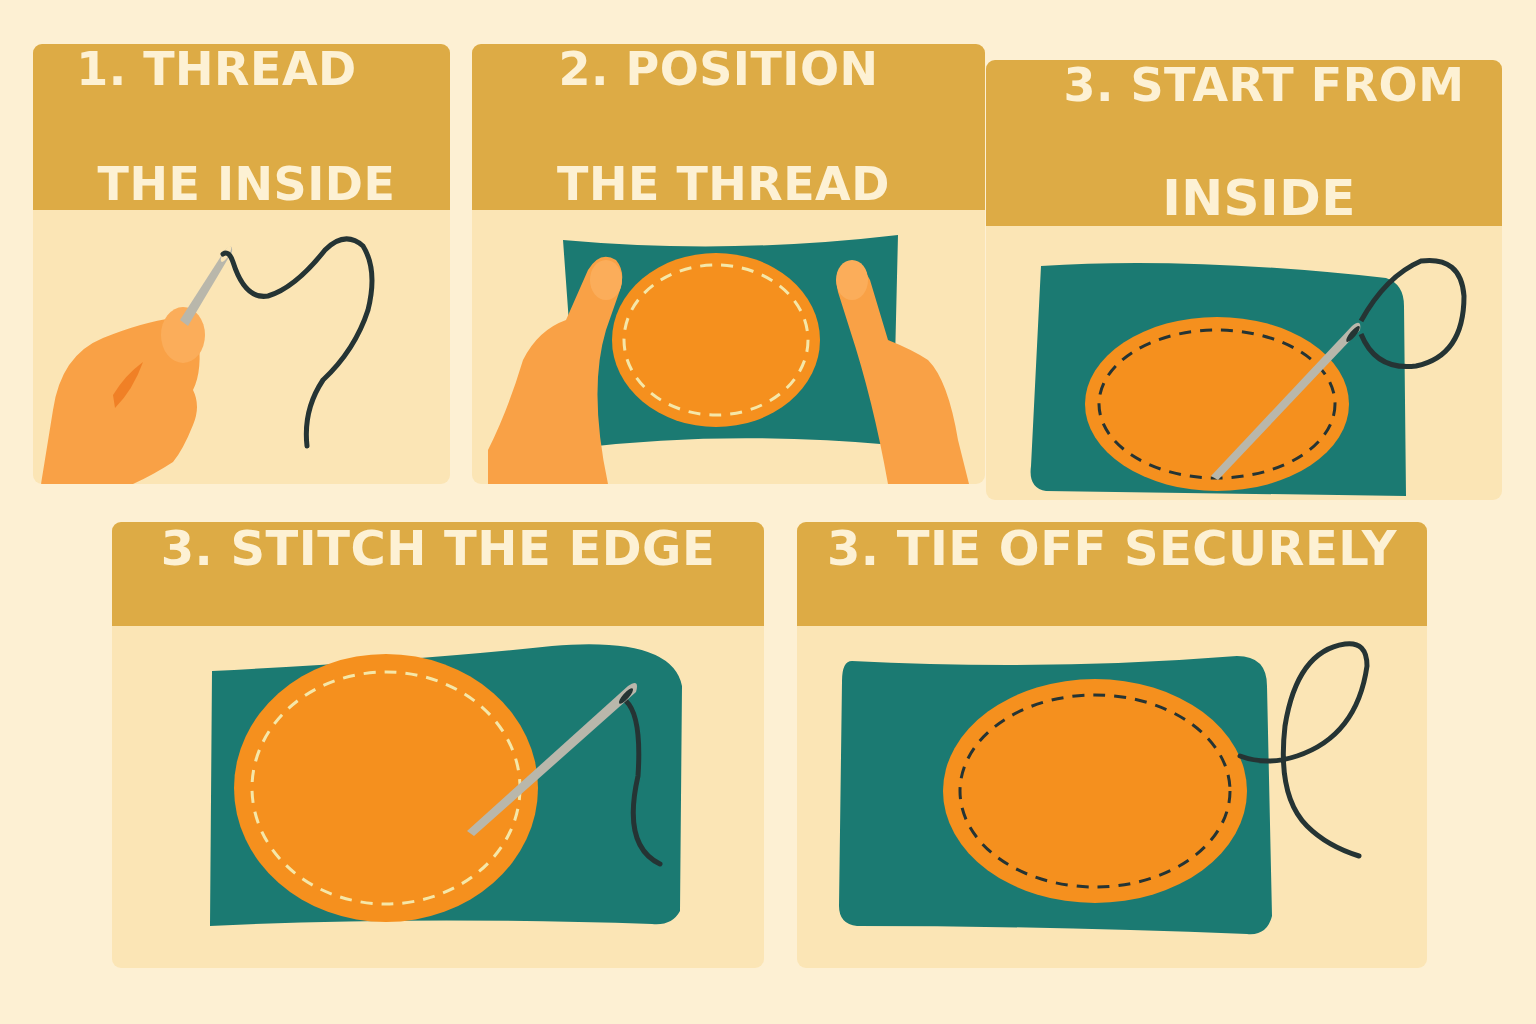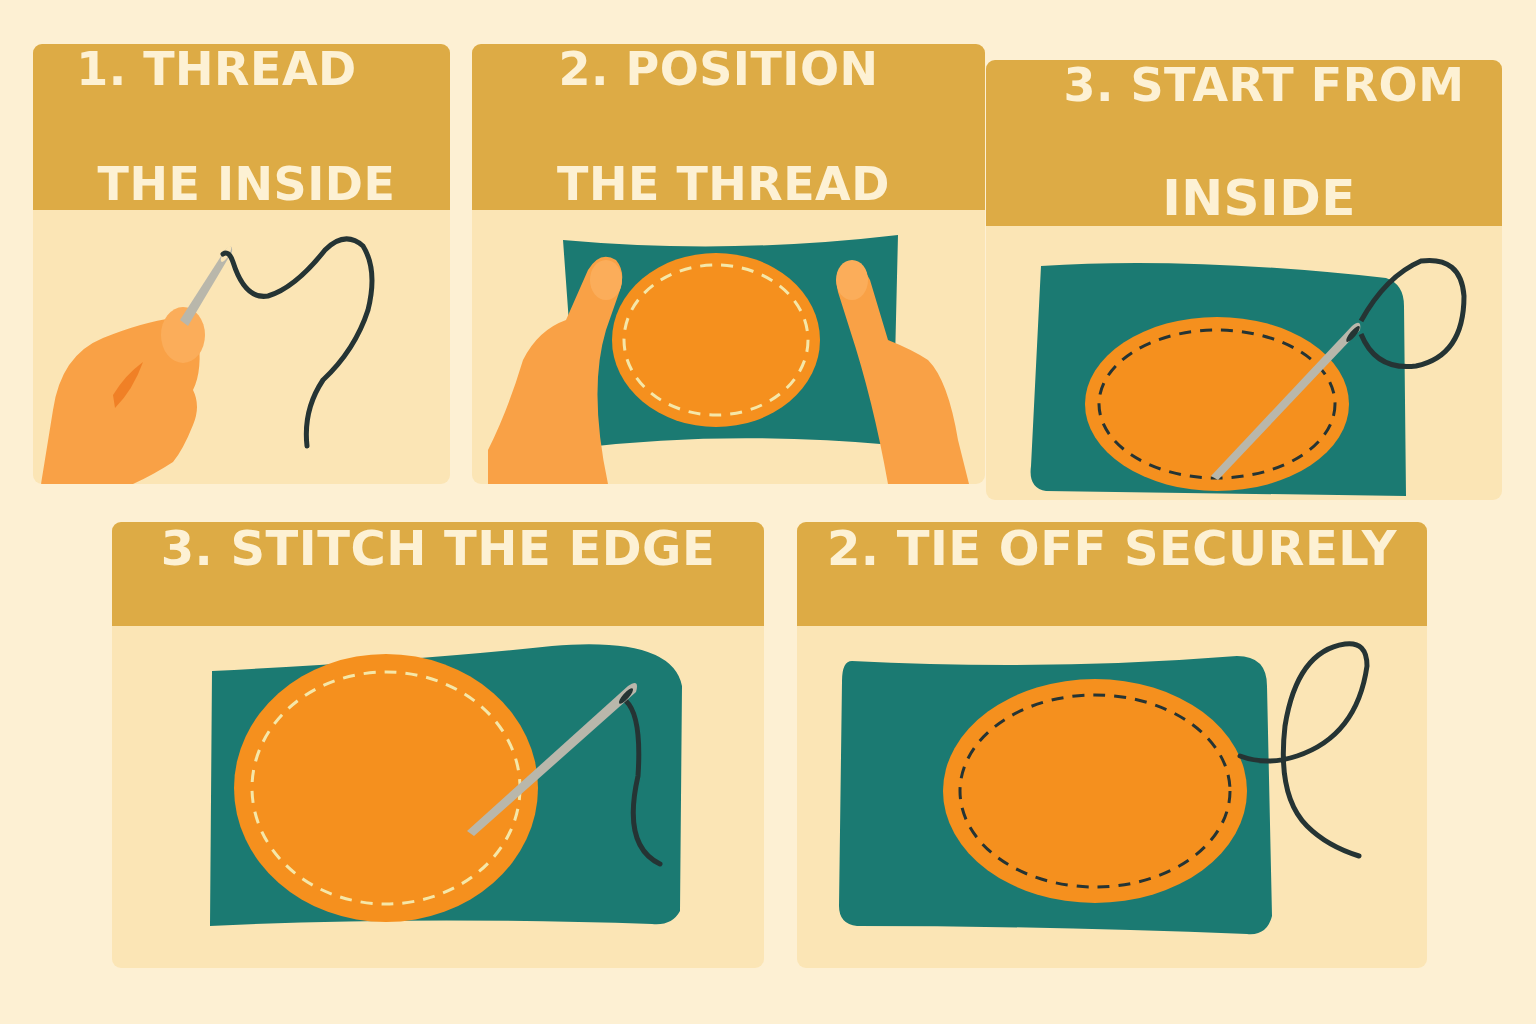--- a/index.html
+++ b/index.html
@@ -86,21 +86,21 @@
       <path d="M514 75 Q530 90 526 150 Q510 220 548 238" fill="none" stroke="#253434" stroke-width="5" stroke-linecap="round"></path>
 
       <path d="M355 205 L516 60 Q528 52 524 66 L362 210 Z" fill="#b9b7ab"></path>
       <ellipse cx="514" cy="70" rx="3" ry="10" transform="rotate(42 514 70)" fill="#253434"></ellipse>
     </svg>
   </div>
 </div>
 
 <div class="panel" style="left:797px; top:522px; width:630px; height:446px;">
   <div class="hdr" style="height:104px;">
-    <span style="font-size:48px;">2. TIE OFF SECURELY</span>
+    <span style="font-size:48px;">3. TIE OFF SECURELY</span>
   </div>
   <div class="art" style="top:104px;">
     <svg viewBox="0 0 630 342">
       <path d="M55 35 Q250 45 440 30 Q470 30 470 60 L475 290 Q470 310 450 308 Q250 300 60 300 Q42 298 42 280 L45 55 Q45 35 55 35 Z" fill="#1b7a72"></path>
       <ellipse cx="298" cy="165" rx="152" ry="112" fill="#f5901e"></ellipse>
       <ellipse cx="298" cy="165" rx="135" ry="96" fill="none" stroke="#253434" stroke-width="3" stroke-dasharray="12 9"></ellipse>
 
       <path d="M443 130 Q470 140 500 130 Q560 110 570 40 Q570 15 548 18 Q500 25 488 100 Q480 170 510 200 Q530 220 562 230" fill="none" stroke="#253434" stroke-width="5" stroke-linecap="round"></path>
     </svg>
   </div>

